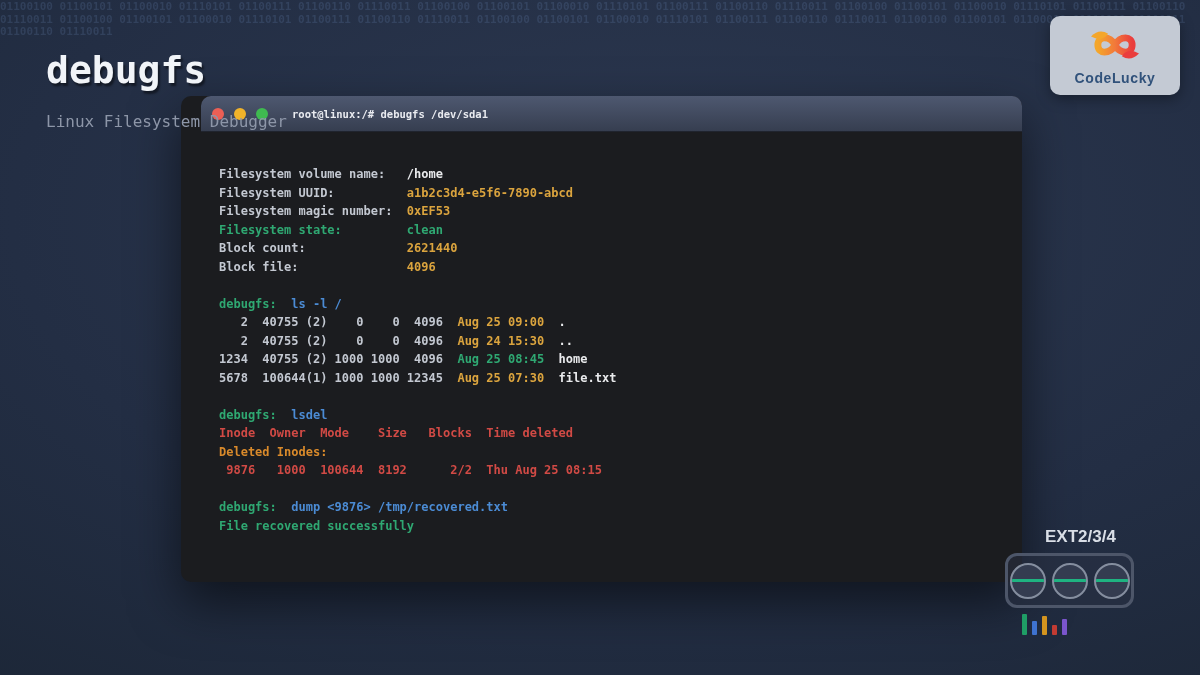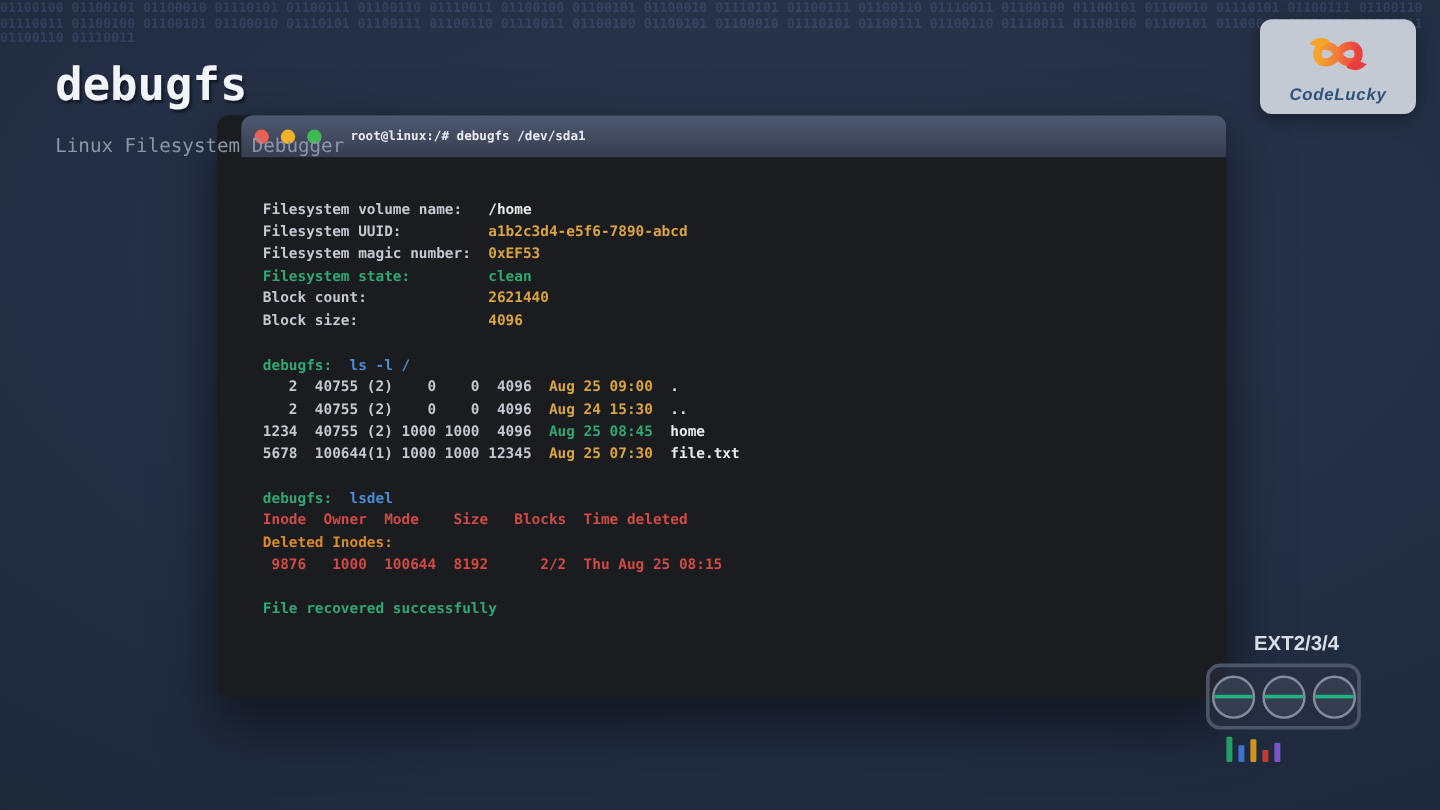--- a/index.html
+++ b/index.html
@@ -27,21 +27,21 @@
     font:16px/20px "DejaVu Sans Mono", monospace; color:#8d96a8;
   }
   
   #brand {
     position:absolute; left:1050px; top:16px; width:130px; height:79px; z-index:30;
     background:#c4cad4; border-radius:10px; box-shadow:0 4px 14px rgba(0,0,0,0.35);
     display:flex; flex-direction:column; align-items:center; justify-content:center; gap:2px;
   }
   #brand .name {
     font-family:"Liberation Sans", sans-serif; font-weight:bold; font-size:14px;
-    color:#31527b; letter-spacing:0.6px;font-style:italic;
+    color:#31527b; letter-spacing:0.6px;
   }
   
   #terminal {
     position:absolute; left:181px; top:96px; width:841px; height:486px; z-index:20;
     border-radius:10px; background:#1b1c1f;
     box-shadow:0 20px 50px rgba(0,0,0,0.55);
     padding-left:20px;
   }
   #titlebar {
     height:36px; border-radius:10px 10px 0 0;
@@ -117,33 +117,34 @@
       <span class="light yellow"></span>
       <span class="light green"></span>
       <span id="term-title">root@linux:/# debugfs /dev/sda1</span>
     </div>
     <div id="term-body">
         <div class="tline"><span class="c-gy">Filesystem volume name:   </span><span class="c-w">/home</span></div>
         <div class="tline"><span class="c-gy">Filesystem UUID:          </span><span class="c-a">a1b2c3d4-e5f6-7890-abcd</span></div>
         <div class="tline"><span class="c-gy">Filesystem magic number:  </span><span class="c-a">0xEF53</span></div>
         <div class="tline"><span class="c-g">Filesystem state:         clean</span></div>
         <div class="tline"><span class="c-gy">Block count:              </span><span class="c-a">2621440</span></div>
-        <div class="tline"><span class="c-gy">Block size:               </span><span class="c-a">4096</span></div>
+        <div class="tline"><span class="c-gy">Block file:               </span><span class="c-a">4096</span></div>
         <div class="tline"></div>
         <div class="tline"><span class="c-g">debugfs:  </span><span class="c-b">ls -l /</span></div>
         <div class="tline"><span class="c-gy">   2  40755 (2)    0    0  4096  </span><span class="c-a">Aug 25 09:00</span><span class="c-w">  .</span></div>
         <div class="tline"><span class="c-gy">   2  40755 (2)    0    0  4096  </span><span class="c-a">Aug 24 15:30</span><span class="c-w">  ..</span></div>
         <div class="tline"><span class="c-gy">1234  40755 (2) 1000 1000  4096  </span><span class="c-g">Aug 25 08:45</span><span class="c-w">  home</span></div>
         <div class="tline"><span class="c-gy">5678  100644(1) 1000 1000 12345  </span><span class="c-a">Aug 25 07:30</span><span class="c-w">  file.txt</span></div>
         <div class="tline"></div>
         <div class="tline"><span class="c-g">debugfs:  </span><span class="c-b">lsdel</span></div>
         <div class="tline"><span class="c-r">Inode  Owner  Mode    Size   Blocks  Time deleted</span></div>
         <div class="tline"><span class="c-o">Deleted Inodes:</span></div>
         <div class="tline"><span class="c-r"> 9876   1000  100644  8192      2/2  Thu Aug 25 08:15</span></div>
         <div class="tline"></div>
+        <div class="tline"><span class="c-g">debugfs:  </span><span class="c-b">dump &lt;9876&gt; /tmp/recovered.txt</span></div>
         <div class="tline"><span class="c-g">File recovered successfully</span></div>
       </div>
   </div>
 
   <div id="ext-label">EXT2/3/4</div>
   <div id="disk-box">
       <div class="platter"></div>
       <div class="platter"></div>
       <div class="platter"></div>
     </div>

